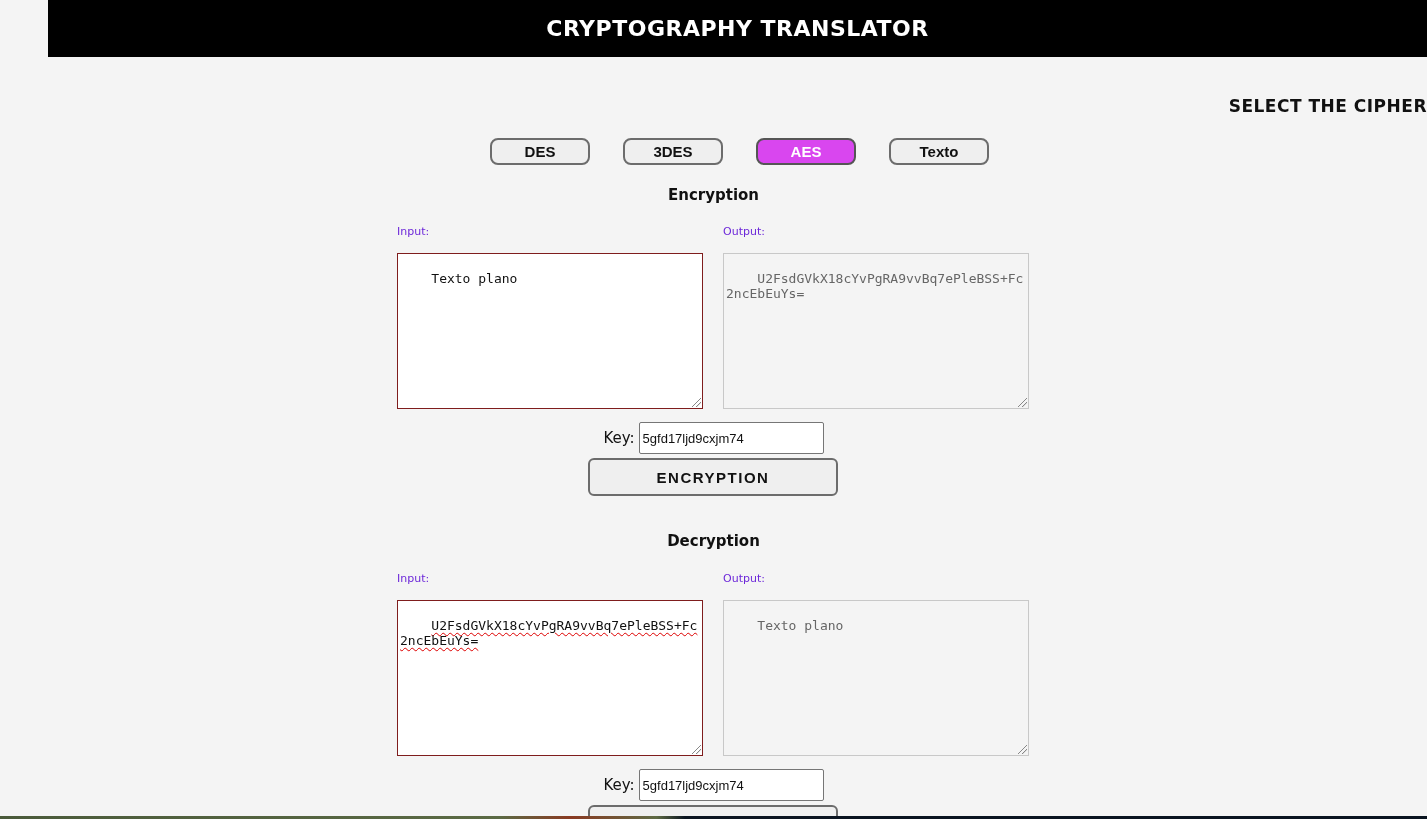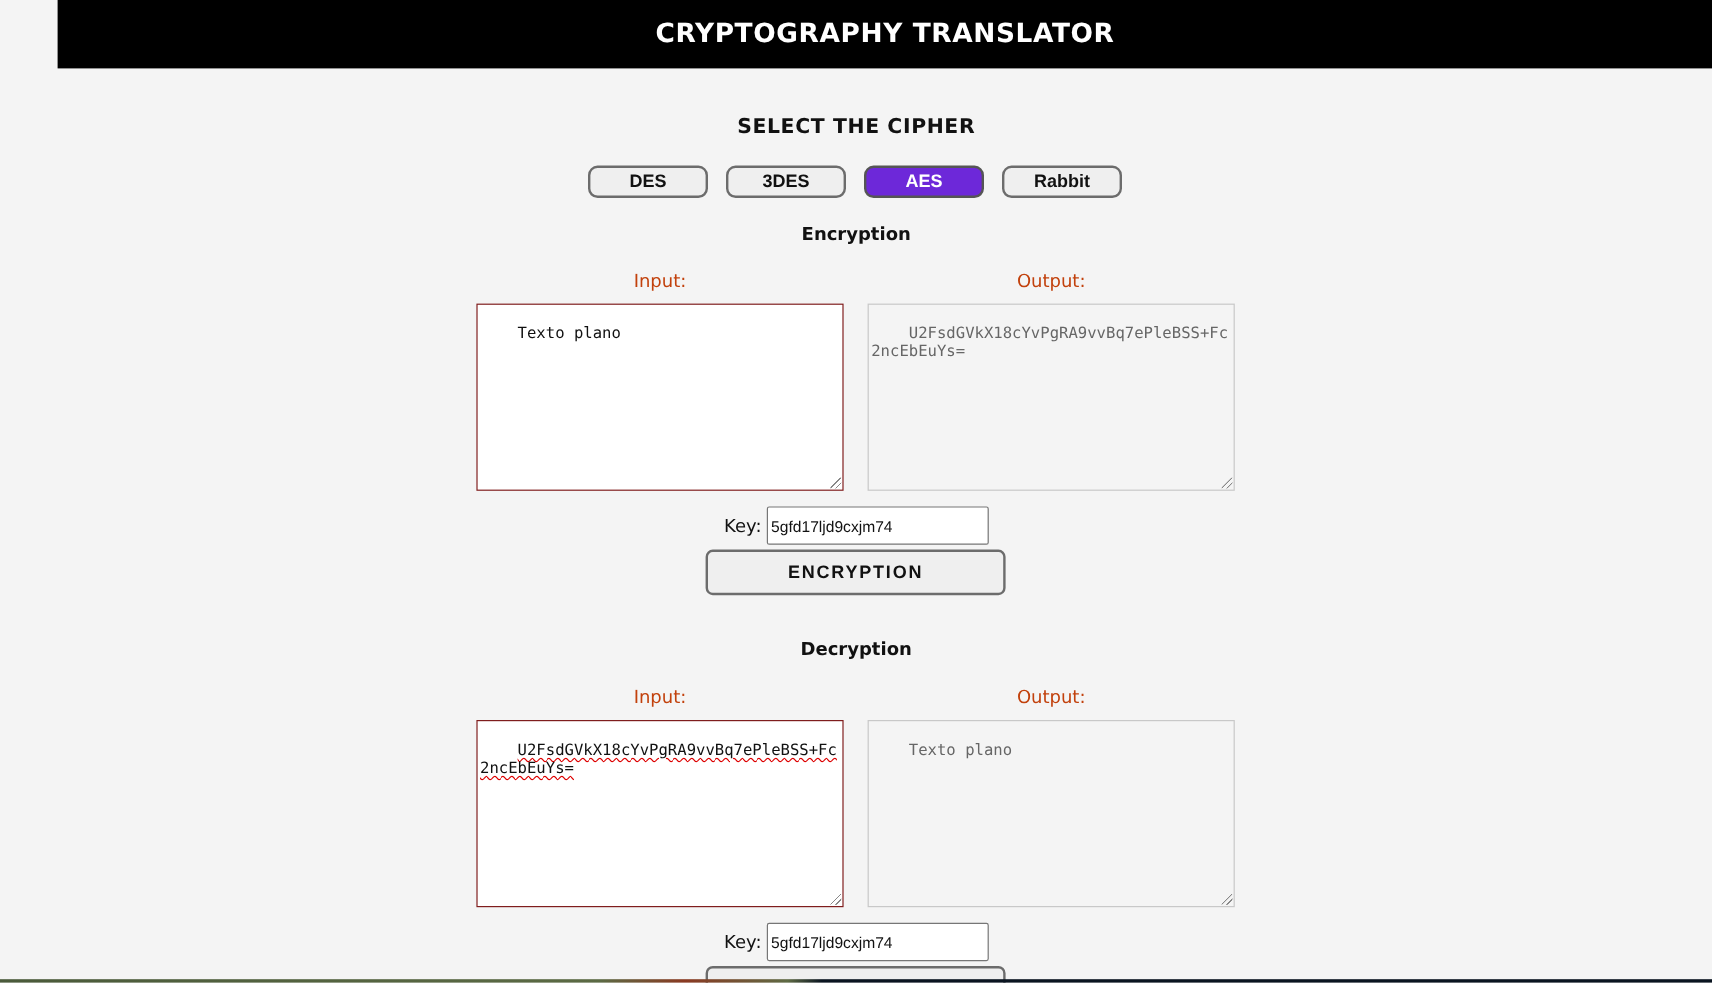--- a/index.html
+++ b/index.html
@@ -13,40 +13,40 @@
     height: 57px; background: #000; color: #fff;
     display: flex; align-items: center; justify-content: center; margin-left: 48px;
   }
   .header h1 {
     margin: 0; font-size: 22px; font-weight: bold; letter-spacing: 0.5px;
     font-family: "DejaVu Sans", sans-serif;
   }
   .main { width: 1427px; position: relative; }
   .select-title {
     position: absolute; top: 96px; left: 0; width: 100%;
-    text-align: center; font-size: 17px; font-weight: bold; letter-spacing: 0.5px; color: #111;
+    text-align: right; font-size: 17px; font-weight: bold; letter-spacing: 0.5px; color: #111;
   }
   .cipher-row {
-    position: absolute; top: 138px; left: 490px; display: flex; gap: 15px;
+    position: absolute; top: 138px; left: 490px; display: flex; gap: 33px;
   }
   .cipher-btn {
     width: 100px; height: 27px; box-sizing: border-box;
     border: 2px solid #6c6c6c; border-radius: 8px;
     background: #efefef; color: #111;
     font-family: "Liberation Sans", sans-serif; font-weight: bold; font-size: 15px;
     display: flex; align-items: center; justify-content: center; cursor: pointer;
   }
-  .cipher-btn.active { background: #6d28d9; color: #fff; border-color: #555; }
+  .cipher-btn.active { background: #d946ef; color: #fff; border-color: #555; }
   .section-title {
     position: absolute; left: 0; width: 100%; text-align: center;
     font-size: 15px; font-weight: bold; color: #111;
   }
   .col-label {
-    position: absolute; width: 306px; text-align: center;
-    font-size: 15px; color: #c2410c;
+    position: absolute; width: 306px; 
+    font-size: 11px; color: #6d28d9;
   }
   .ta {
     position: absolute; width: 306px; height: 156px; box-sizing: border-box;
     border: 1px solid #7f1d1d; background: #fff;
     font-family: "DejaVu Sans Mono", monospace; font-size: 13px; line-height: 15px;
     padding: 2px 2px; color: #111; word-break: break-all; white-space: pre-wrap;
     overflow: hidden;
   }
   .ta.readonly { background: #f4f4f4; border-color: #c8c8c8; color: #666; }
   .ta .grip {
@@ -83,21 +83,21 @@
   <h1>CRYPTOGRAPHY TRANSLATOR</h1>
 </div>
 
 <div class="main">
   <div class="select-title" style="top:39px">SELECT THE CIPHER</div>
 
   <div class="cipher-row" style="top:81px">
     <div class="cipher-btn">DES</div>
     <div class="cipher-btn">3DES</div>
     <div class="cipher-btn active">AES</div>
-    <div class="cipher-btn">Rabbit</div>
+    <div class="cipher-btn">Texto</div>
   </div>
 
   <div class="section-title" style="top:129px">Encryption</div>
   <div class="col-label" style="top:168px; left:397px">Input:</div>
   <div class="col-label" style="top:168px; left:723px">Output:</div>
 
   <div class="ta" style="top:196px; left:397px">
     <span>Texto plano</span>
     <span class="grip"></span>
   </div>

